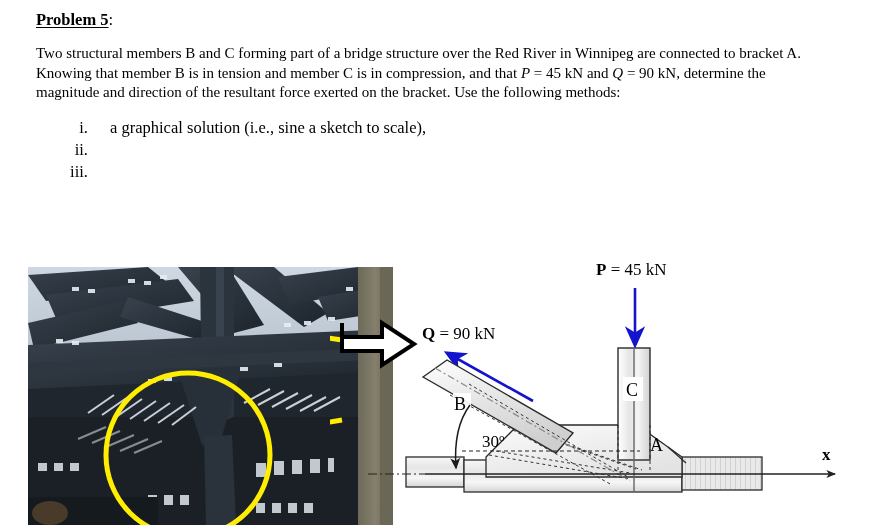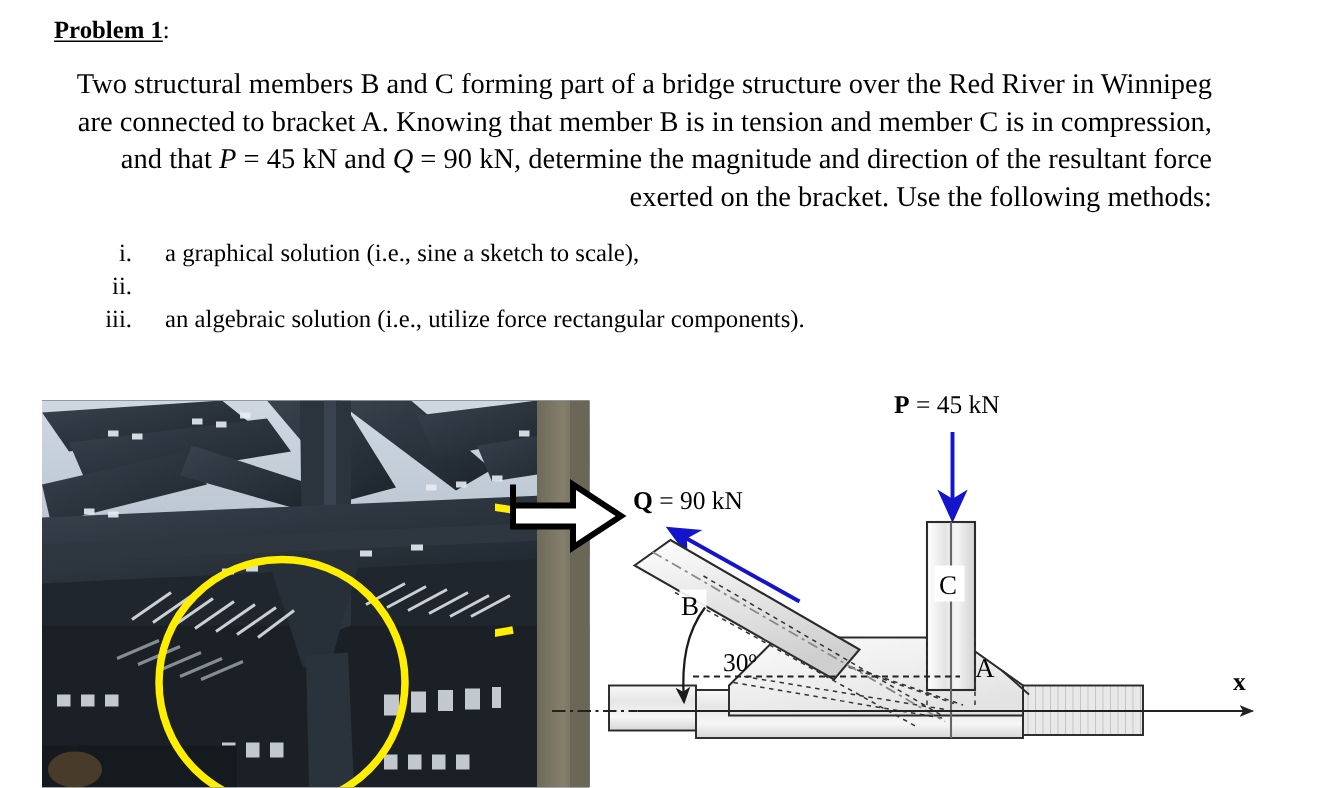--- a/index.html
+++ b/index.html
@@ -34,25 +34,25 @@
   #problem-title .ul {
     text-decoration: underline;
     text-underline-offset: 2px;
   }
   #problem-title .colon {
     font-weight: normal;
     text-decoration: none;
   }
 
   #problem-statement {
-    font-size: 19px;
+    font-size: 15px;
     line-height: 1.32;
     margin: 0;
     width: 772px;
-    text-align: right;
+    text-align: left;
   }
   .it { font-style: italic; }
 
   #methods-list {
     margin: 14px 0 0 0;
     padding: 0;
     list-style: none;
     font-size: 16.5px;
     line-height: 1.32;
   }
@@ -102,36 +102,35 @@
   .lbl {
     font-family: "Liberation Serif", "DejaVu Serif", serif;
   }
 </style>
 </head>
 <body>
 
 <div id="text-block">
 
   <div id="problem-title">
-    <span class="ul">Problem 1</span><span class="colon">:</span>
+    <span class="ul">Problem 5</span><span class="colon">:</span>
   </div>
 
   <p id="problem-statement"><span>Two structural members B and C forming part of a bridge structure over the Red River in Winnipeg are connected to bracket A.  Knowing that member B is in tension and member C is in compression, and that </span><span class="it">P</span><span> = 45 kN and </span><span class="it">Q</span><span> = 90 kN, determine the magnitude and direction of the resultant force exerted on the bracket. Use the following methods:</span></p>
 
   <ul id="methods-list">
     <li>
       <span class="marker">i.</span>
       <span class="mtext">a graphical solution (i.e., sine a sketch to scale),</span>
     </li>
     <li>
       <span class="marker">ii.</span>
     </li>
     <li>
       <span class="marker">iii.</span>
-      <span class="mtext">an algebraic solution (i.e., utilize force rectangular components).</span>
     </li>
   </ul>
 
 </div>
 
 <div id="figure">
 
   <div id="photo-wrap">
     <svg id="photo-svg" width="365" height="258" viewBox="0 0 365 258" xmlns="http://www.w3.org/2000/svg">
       <defs>

